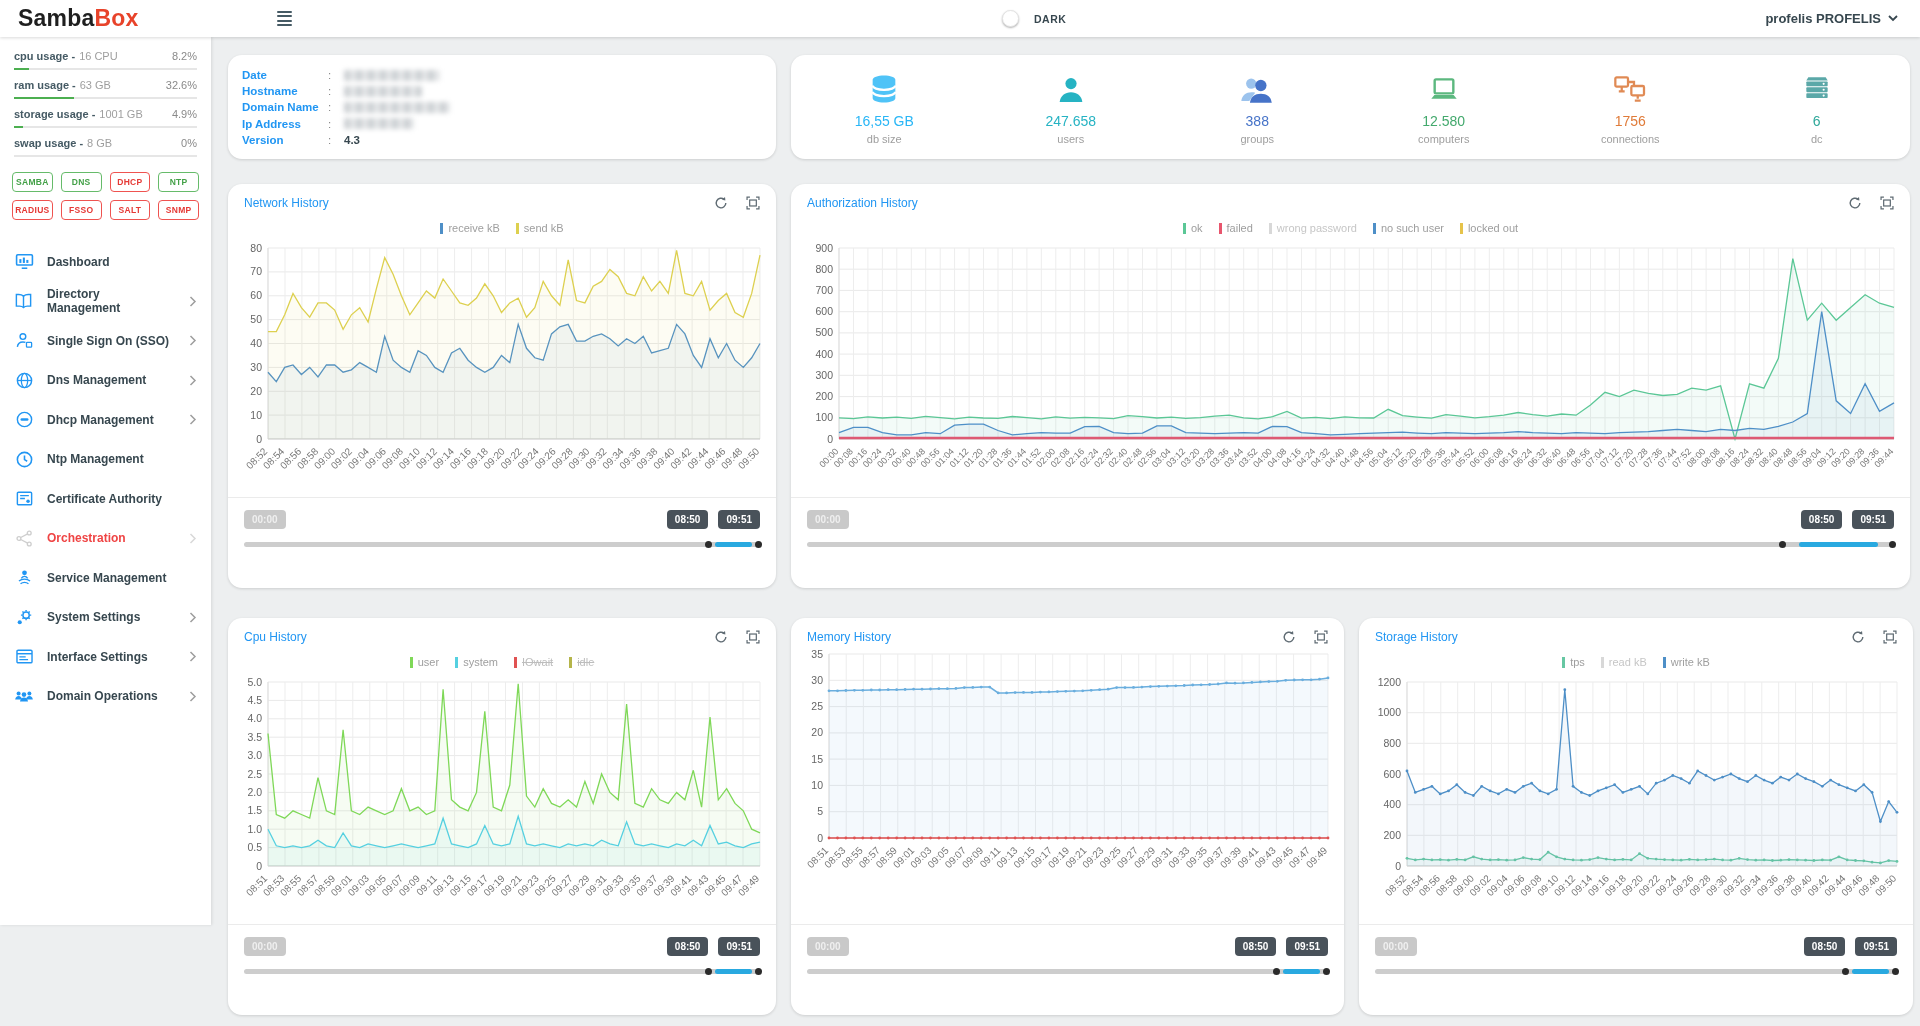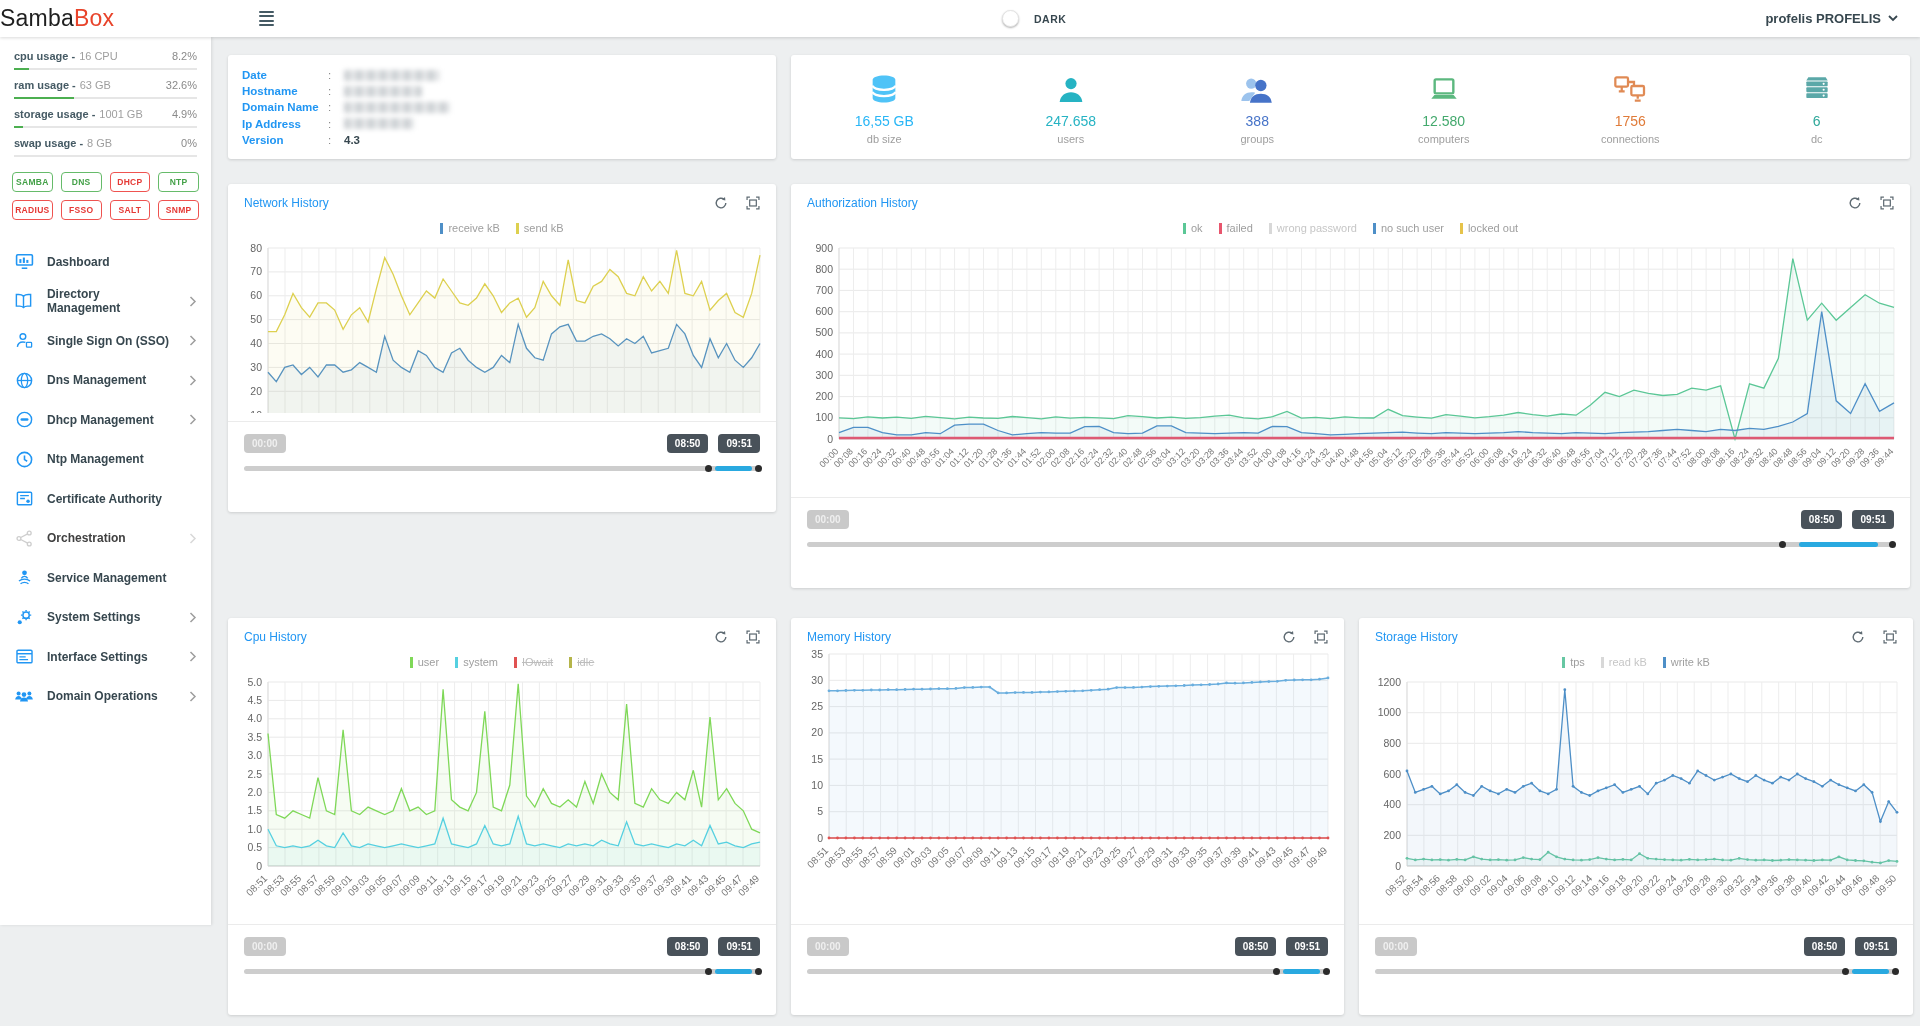--- a/index.html
+++ b/index.html
@@ -1,21 +1,21 @@
 <!DOCTYPE html>
 <html><head>
 <meta charset="utf-8">
 <style>
   html,body{margin:0;padding:0}
   body{width:1920px;height:1026px;position:relative;background:#edeff0;overflow:hidden;
        font-family:"Liberation Sans",sans-serif;-webkit-font-smoothing:antialiased}
   
   .app-header{position:absolute;top:0;left:0;width:1920px;height:37px;background:#fff;
     box-shadow:0 1px 3px rgba(0,0,0,.15);display:flex;align-items:center;z-index:20}
-  .logo{width:211px;font-size:23px;font-weight:400;color:#1f1f1f;letter-spacing:.2px;cursor:pointer}
+  .logo{width:211px;padding-left:18px;font-size:23px;font-weight:700;color:#1f1f1f;letter-spacing:.2px;cursor:pointer}
   .logo .accent{color:#e8432a}
   .hamburger{margin-left:44px;display:flex;flex-direction:column;gap:2.5px;cursor:pointer;padding:4px}
   .hamburger span{width:15px;height:2px;background:#455a64;border-radius:1px}
   .theme-toggle{position:absolute;left:1002px;display:flex;align-items:center;gap:15px;cursor:pointer}
   .knob{width:15px;height:15px;border-radius:50%;background:#fff;border:1px solid #e3e3e3;box-shadow:0 1px 2px rgba(0,0,0,.3)}
   .theme-label{font-size:10.5px;font-weight:bold;color:#37474f;letter-spacing:.5px}
   .user-menu{margin-left:auto;margin-right:22px;font-size:13px;font-weight:bold;color:#37474f;
     display:flex;align-items:center;gap:7px;cursor:pointer}
   
   .sidebar{position:absolute;top:37px;left:0;width:211px;height:888px;background:#fff;
@@ -28,28 +28,28 @@
   .usage-fill{position:absolute;bottom:-2px;left:0;height:2px;background:#4caf50}
   .service-badges{display:grid;grid-template-columns:repeat(4,1fr);gap:8px;padding:15px 12px 0}
   .badge{border:1px solid;border-radius:4px;font-size:8.5px;font-weight:bold;text-align:center;
     padding:4px 1px;letter-spacing:.3px;background:#fff}
   .badge.ok{color:#43a047;border-color:#66bb6a}
   .badge.error{color:#e53935;border-color:#ef5350}
   .side-nav{margin-top:22px}
   .nav-item{display:flex;align-items:center;gap:13px;padding:0 14px;height:39.5px;font-size:12px;
     font-weight:bold;color:#37474f;cursor:pointer}
   .nav-item .nav-icon{width:20px;display:flex;justify-content:center}
-  .nav-item.disabled{color:#404040;cursor:default}
+  .nav-item.disabled{color:#ef4444;cursor:default}
   .nav-item.disabled svg{filter:grayscale(1) opacity(.4)}
   .nav-chevron{margin-left:auto;display:flex}
   
-  .card{position:absolute;background:#fff;border-radius:3px;box-shadow:0 1px 3px rgba(0,0,0,.14)}
+  .card{position:absolute;background:#fff;border-radius:14px;box-shadow:0 1px 3px rgba(0,0,0,.14)}
   #info-card{left:228px;top:55px;width:548px;height:104px;padding:12px 14px;box-sizing:border-box}
   #stats-card{left:791px;top:55px;width:1119px;height:104px;display:flex;align-items:center}
-  #network-card{left:228px;top:184px;width:548px;height:328px}
+  #network-card{left:228px;top:184px;width:548px;height:404px}
   #auth-card{left:791px;top:184px;width:1119px;height:404px}
   #cpu-card{left:228px;top:618px;width:548px;height:397px}
   #memory-card{left:791px;top:618px;width:553px;height:397px}
   #storage-card{left:1359px;top:618px;width:554px;height:397px}
   
   .info-row{display:flex;font-size:11.5px;line-height:16.2px;align-items:center}
   .info-label{width:86px;color:#2196f3;font-weight:bold}
   .info-colon{width:16px;color:#888}
   .info-value{color:#37474f;font-weight:bold}
   .redact{height:11px;border-radius:2px;display:inline-block;filter:blur(2.5px);

